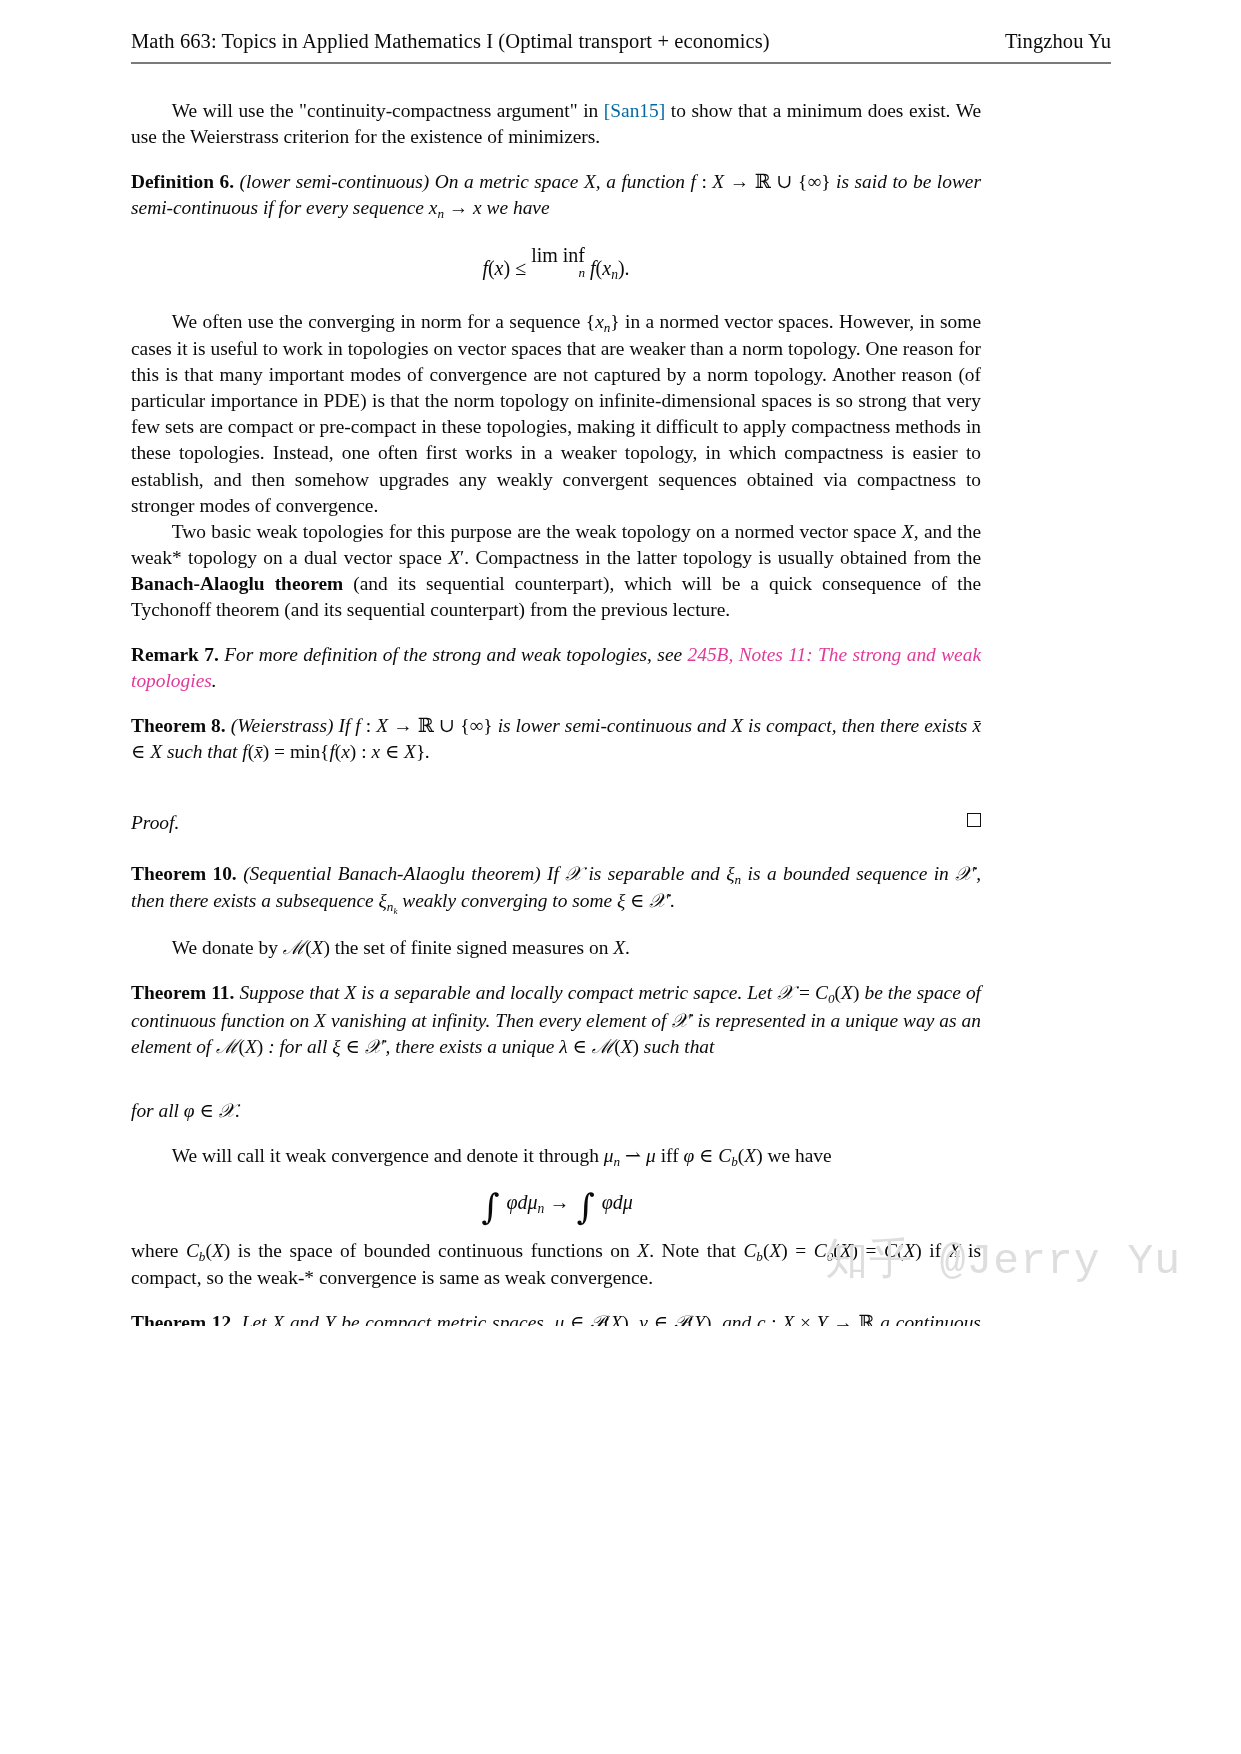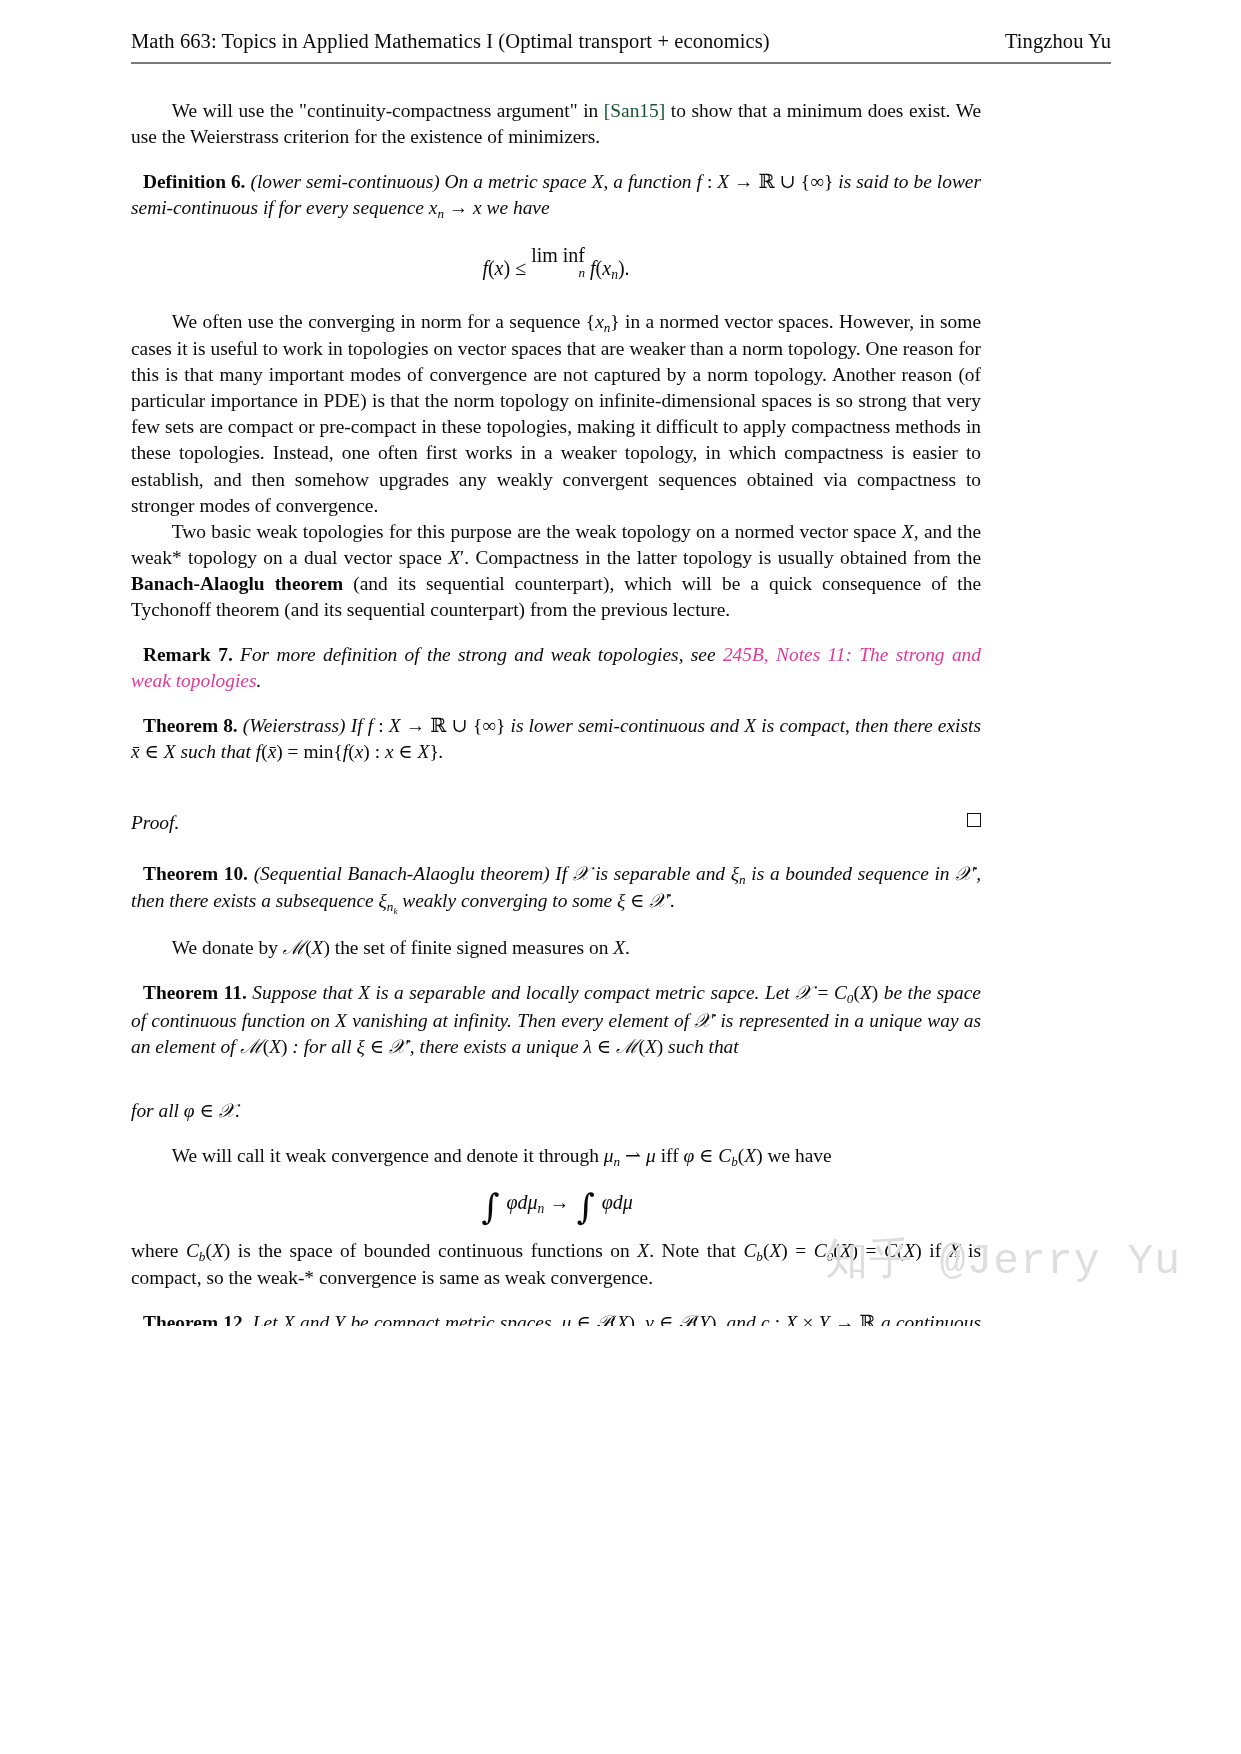--- a/index.html
+++ b/index.html
@@ -64,21 +64,20 @@
 
   
   .thm {
     font-style: italic;
     text-align: justify;
     text-indent: 0;
   }
   .thm .head {
     font-style: normal;
     font-weight: bold;
-    margin-left: 12px;
   }
   .proof {
     font-style: italic;
     position: relative;
     text-indent: 0;
   }
   .qed {
     position: absolute;
     right: 0;
     top: 3px;
@@ -109,21 +108,21 @@
     font-size: 1.75em;
     line-height: 0;
     vertical-align: -0.28em;
     font-family: "DejaVu Serif", serif;
     padding: 0 2px;
   }
   .liminf { font-style: normal; display: inline-block; text-align: right; vertical-align: -0.1em; }
   .liminf .sb { display: block; font-size: 0.66em; font-style: italic; line-height: 0.9; margin-top: -2px; }
 
   
-  .cite-green { color: #14532d; font-family: Liberation Serif, serif; }
+  .cite-green { color: #0369a1; font-family: Liberation Serif, serif; }
   .link-pink { color: #e03a9a; font-style: italic; }
 
   
   .folio {
     position: absolute;
     left: 0;
     top: 1472px;
     width: 1241px;
     text-align: center;
     font-size: 19px;

